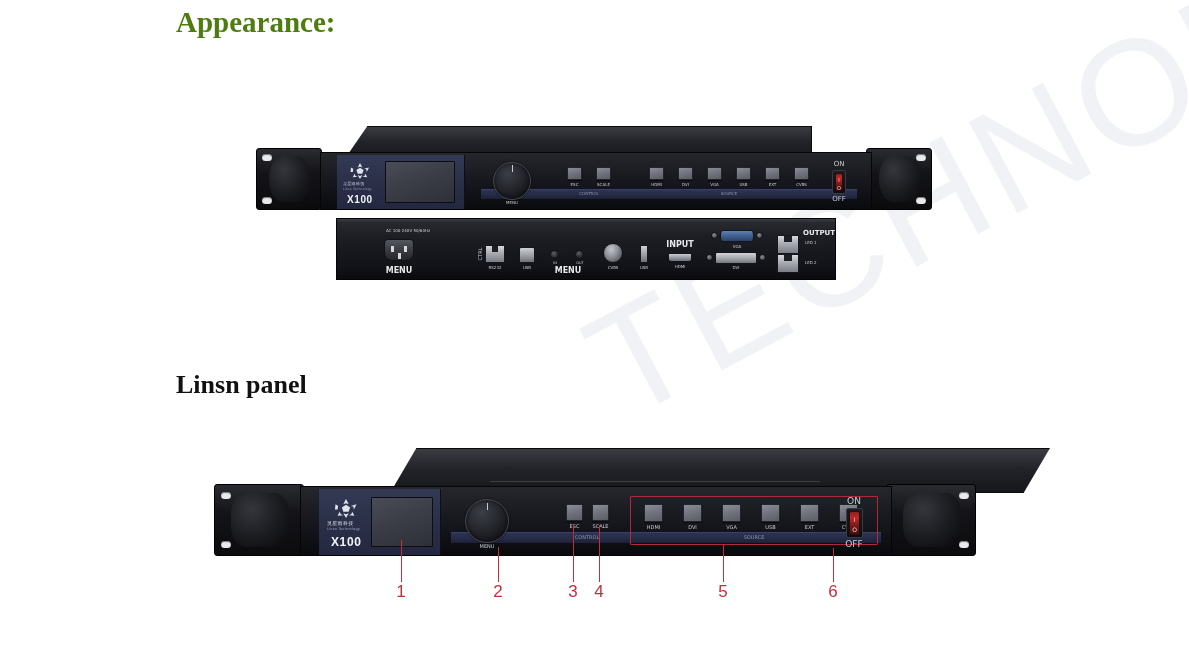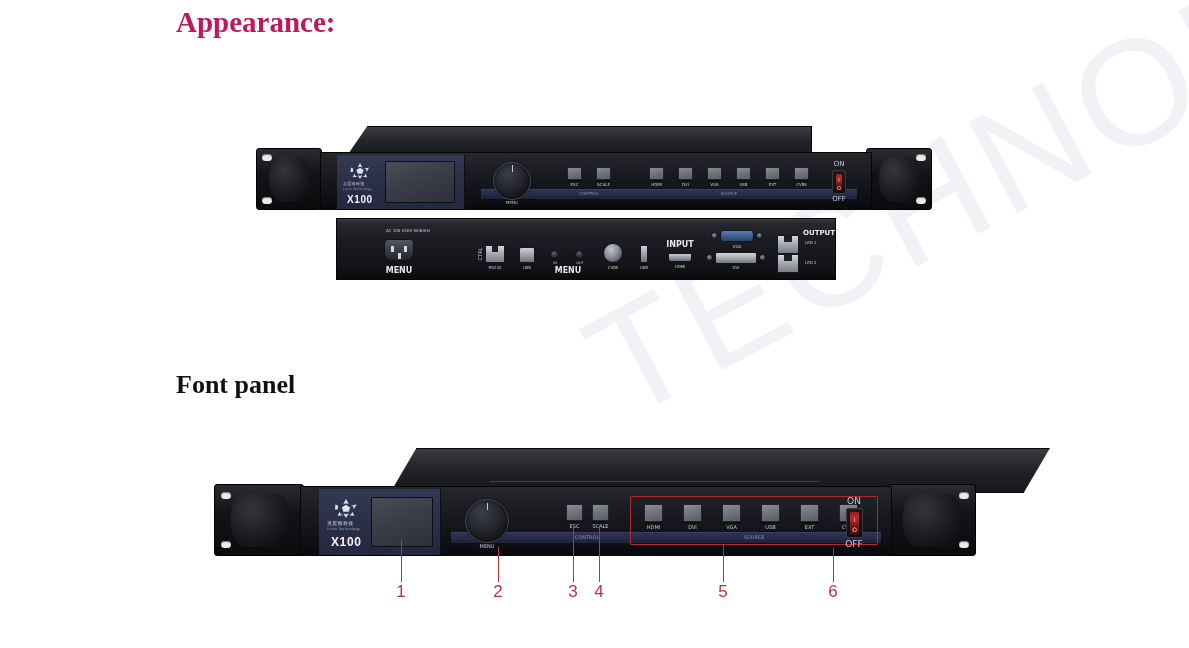--- a/index.html
+++ b/index.html
@@ -26,21 +26,21 @@
     white-space:nowrap;
     user-select:none;
     pointer-events:none;
   }
 
   
   .heading-appearance {
     position:absolute; left:176px; top:6px;
     font-family:"Liberation Serif", serif;
     font-size:29px; font-weight:bold;
-    color:#be185d;
+    color:#4d7c0f;
     letter-spacing:0px;
   }
   .heading-fontpanel {
     position:absolute; left:176px; top:370px;
     font-family:"Liberation Serif", serif;
     font-size:26px; font-weight:bold;
     color:#111111;
   }
 
   
@@ -280,21 +280,21 @@
     text-align:center;
     width:20px;
   }
 </style>
 </head>
 <body>
 
 <div class="watermark">TECHNOLOGY</div>
 
 <div class="heading-appearance">Appearance:</div>
-<div class="heading-fontpanel">Font panel</div>
+<div class="heading-fontpanel">Linsn panel</div>
 
 <div class="device" style="left:0;top:0;width:1189px;height:300px;">
 
   <div class="chassis-top" style="left:344px;top:126px;width:468px;height:34px;clip-path:polygon(5% 0,100% 0,100% 100%,0 100%);"></div>
   <div class="chassis-seam" style="left:470px;top:156px;width:200px;"></div>
 
   <div class="rack-ear" style="left:256px;top:148px;width:66px;height:62px;">
     <div class="handle"></div>
     <div class="slot" style="left:5px;top:5px;"></div>
     <div class="slot" style="left:5px;bottom:5px;"></div>

